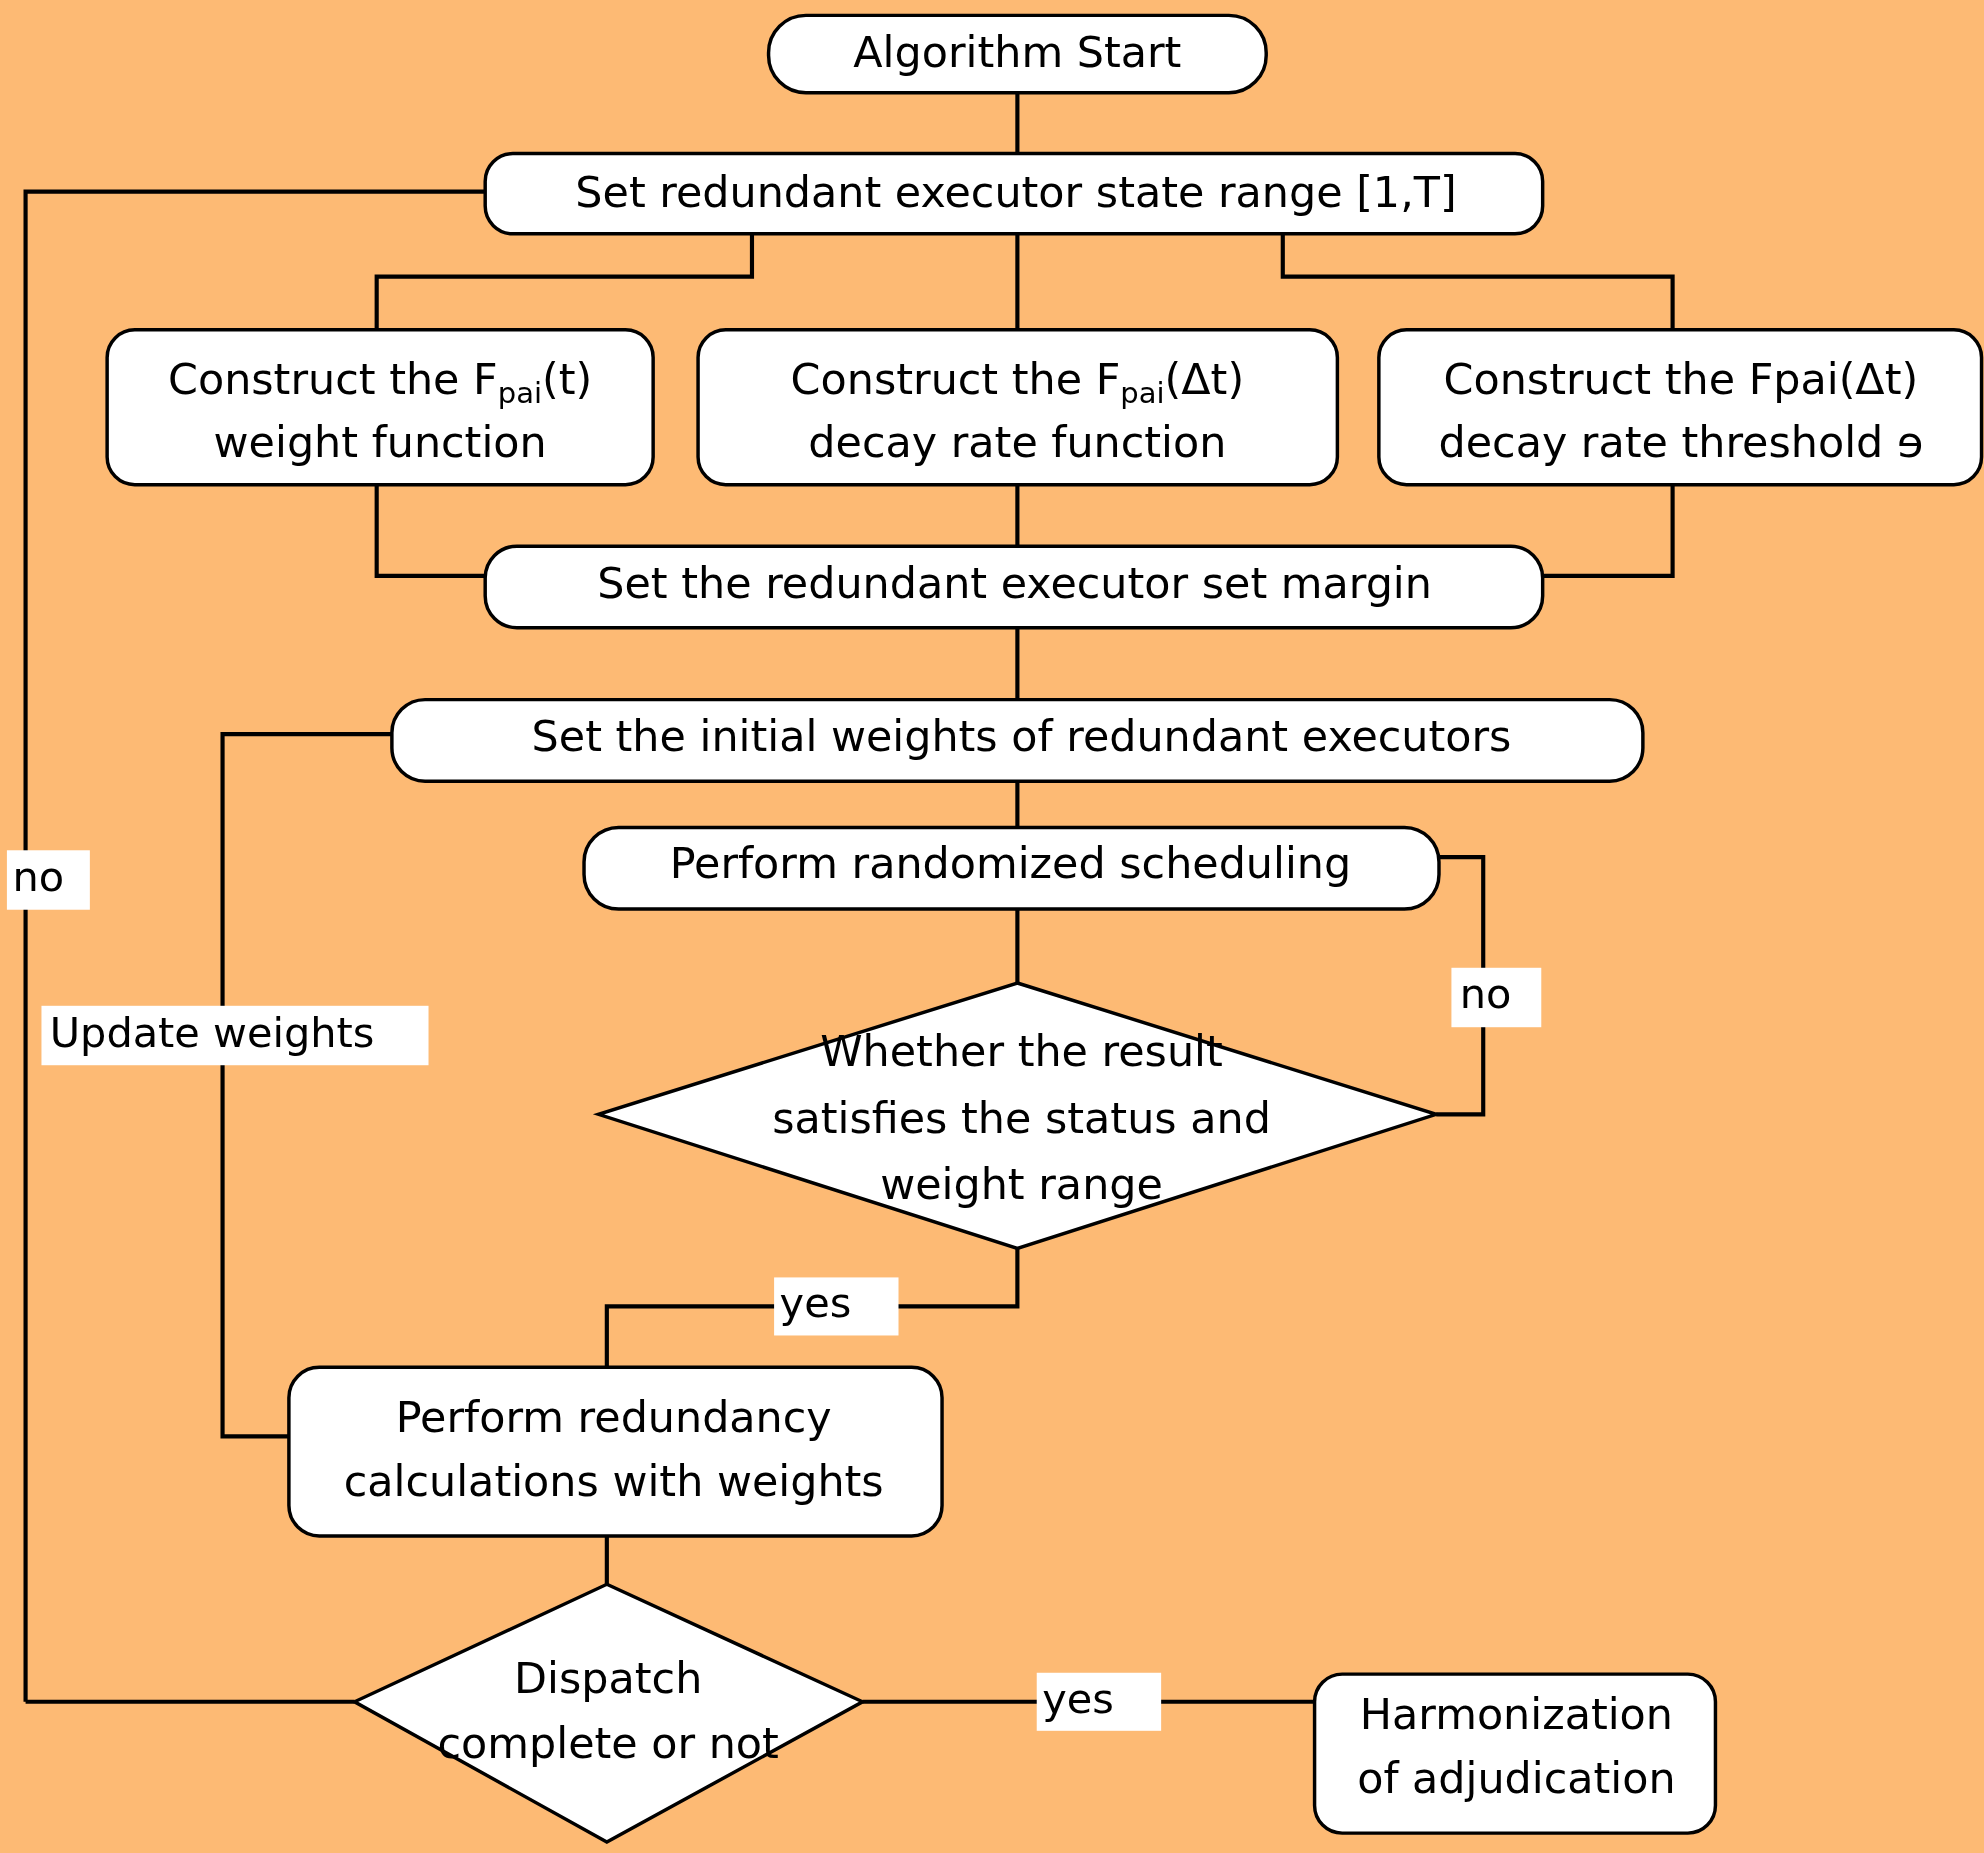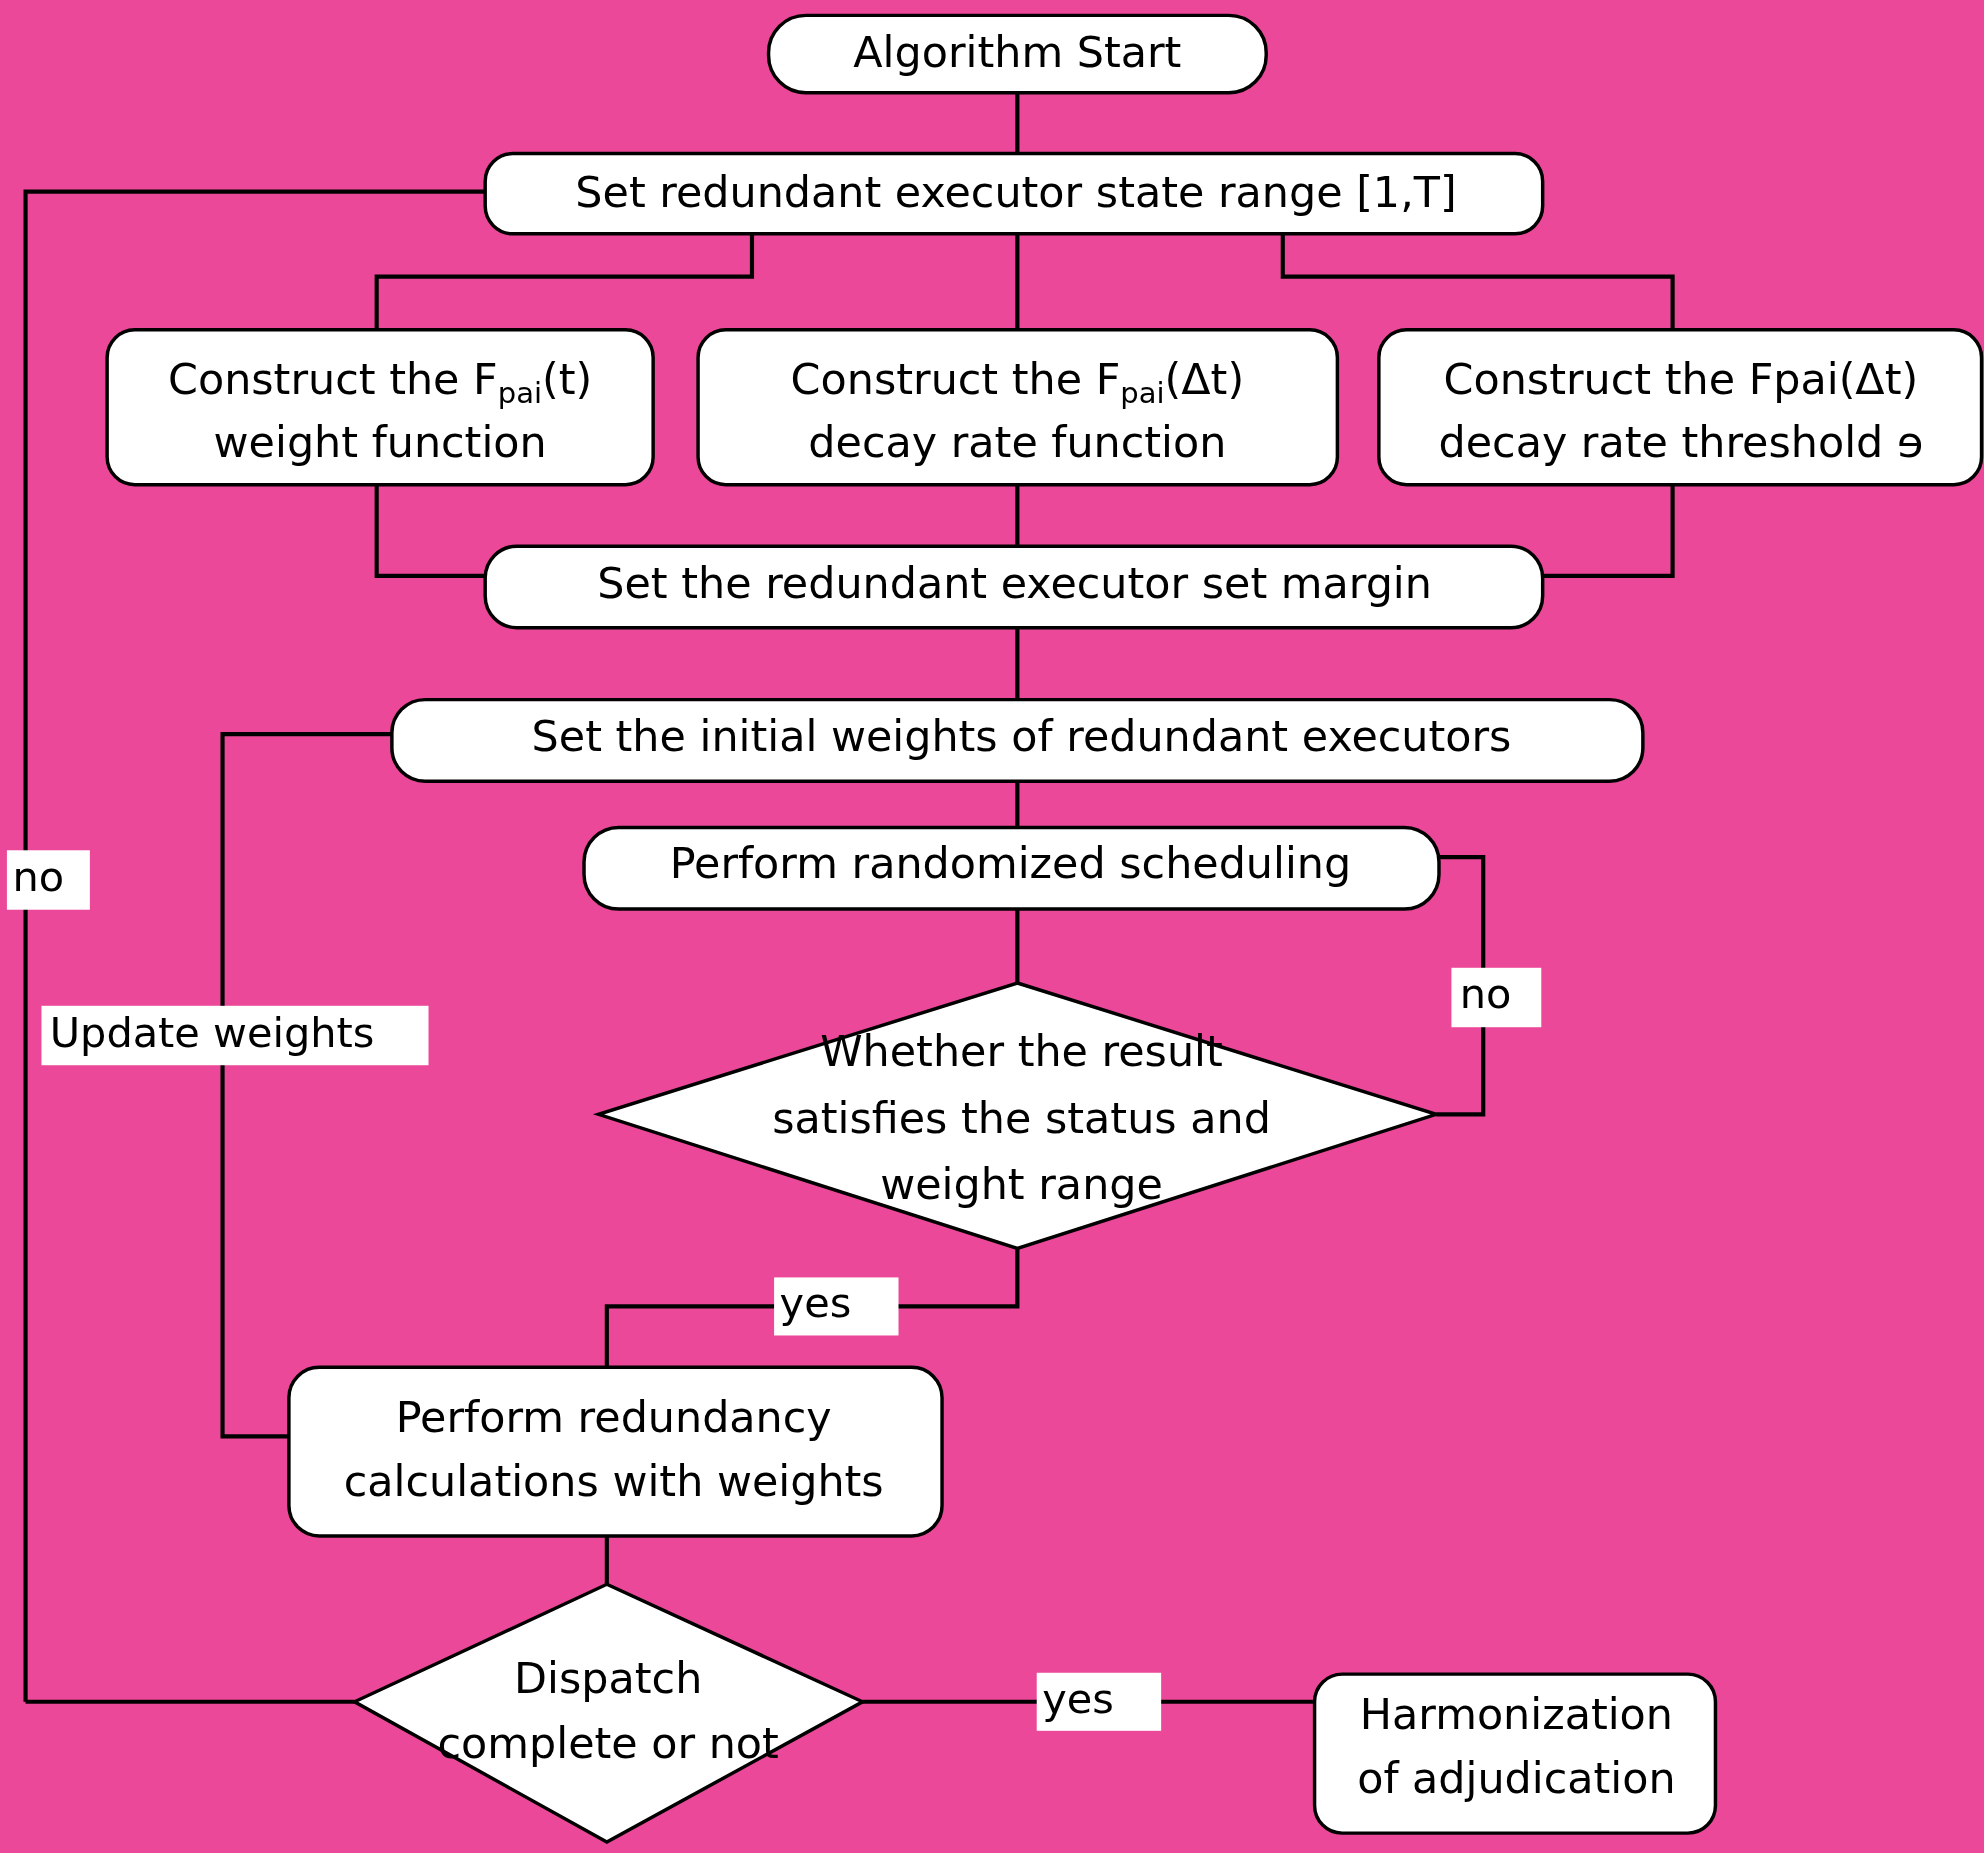--- a/index.html
+++ b/index.html
@@ -7,21 +7,21 @@
     padding: 0;
     background: #ffffff;
   }
   body {
     font-family: "DejaVu Sans", "Liberation Sans", sans-serif;
   }
   #flowchart-root {
     position: relative;
     width: 1985px;
     height: 1854px;
-    background: #ec4899;
+    background: #fdba74;
     overflow: hidden;
   }
   svg.fc {
     position: absolute;
     top: 0;
     left: 0;
     width: 1985px;
     height: 1854px;
   }
   .shape {

